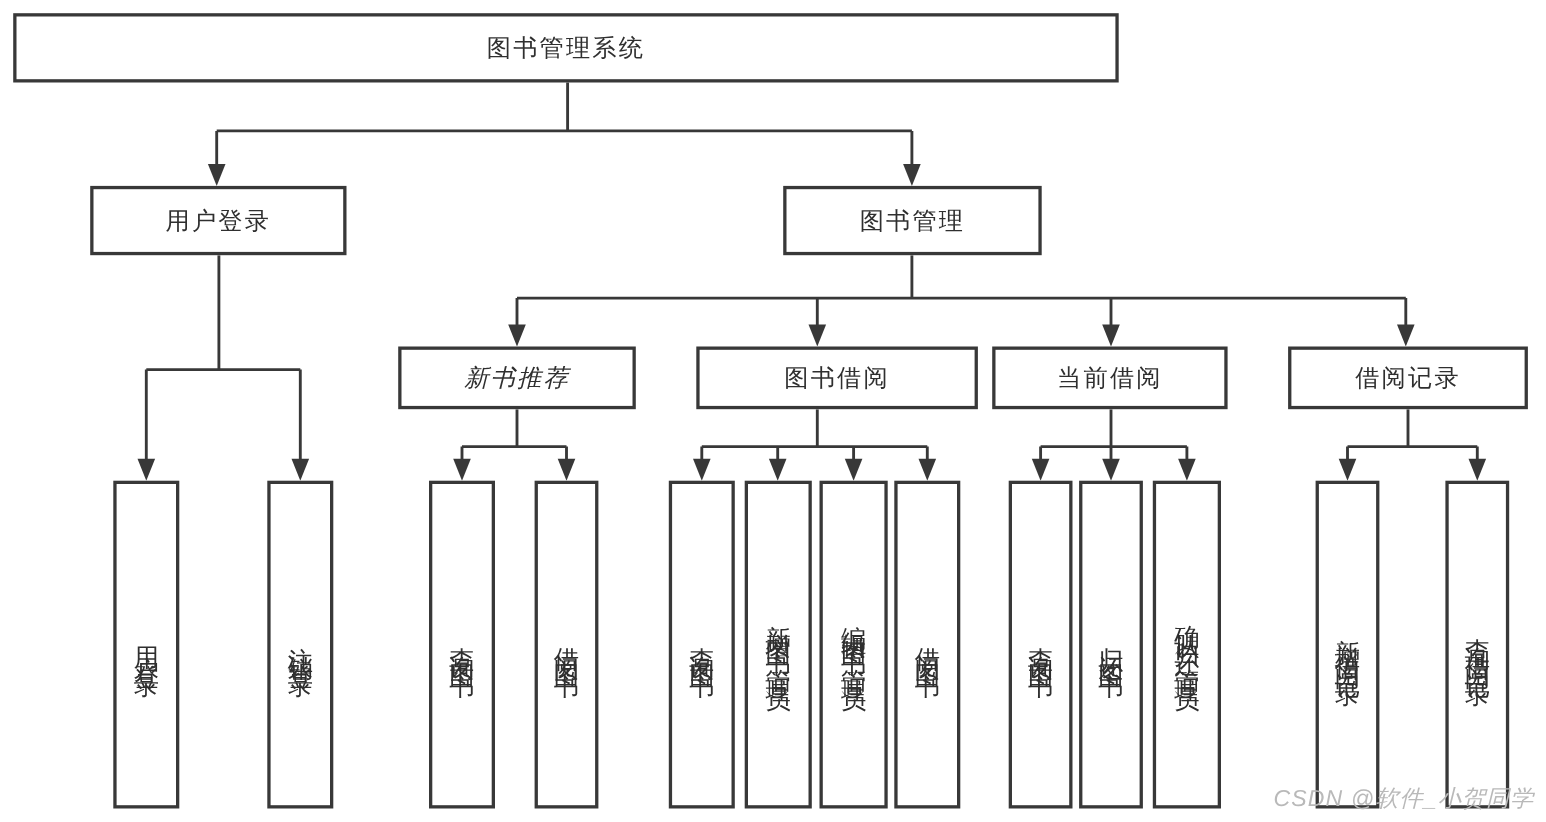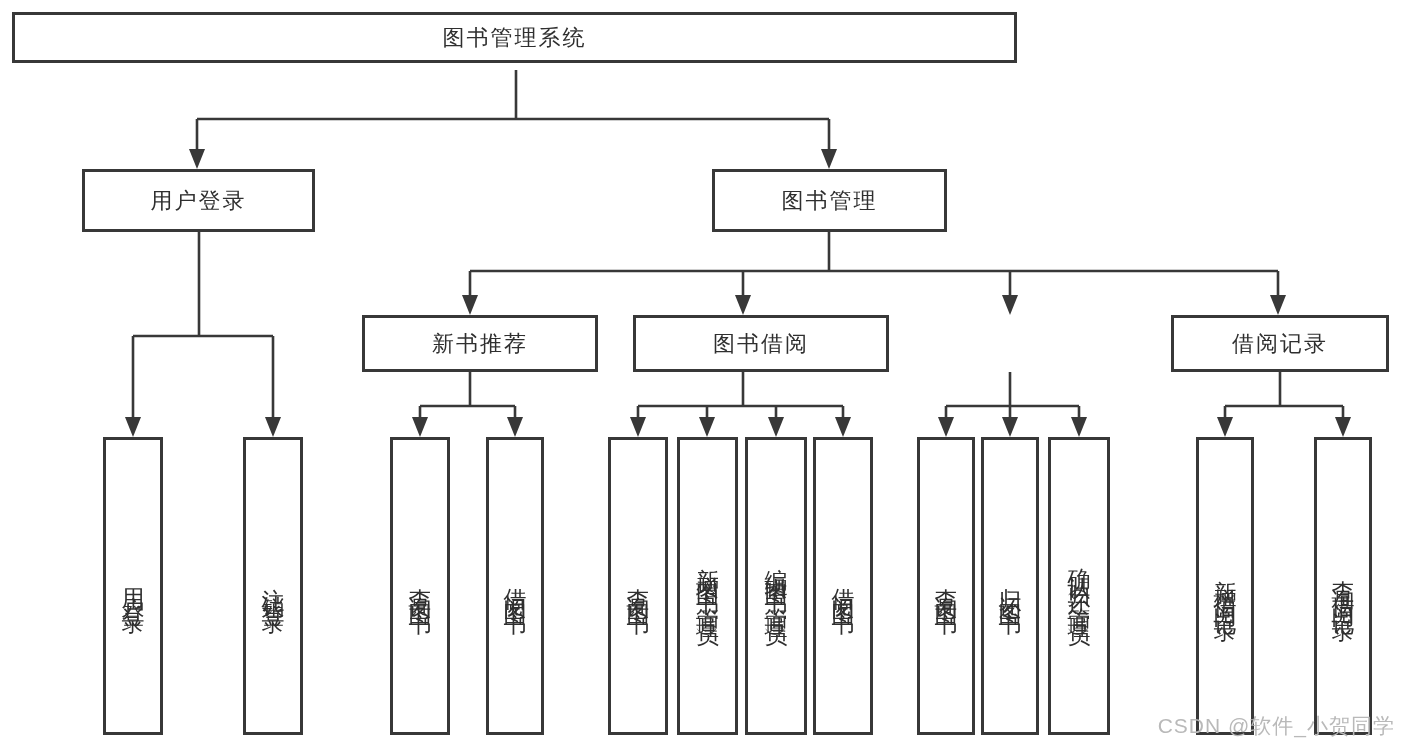--- a/index.html
+++ b/index.html
@@ -48,20 +48,21 @@
   .section { top: 315px; height: 57px; }
   .watermark {
     position: absolute;
     right: 10px;
     top: 712px;
     font-size: 21px;
     color: #b9b9b9;
     letter-spacing: 1px;
     white-space: nowrap;
     z-index: 3;
+    font-style: italic;
   }
 </style>
 </head>
 <body>
 
 <div id="canvas">
 
   <svg id="connectors" viewBox="0 0 1405 747" xmlns="http://www.w3.org/2000/svg">
     <g stroke="#383838" stroke-width="2.6" fill="none">
 
@@ -95,36 +96,39 @@
       <polygon points="768,417 784,417 776,437"></polygon>
       <polygon points="835,417 851,417 843,437"></polygon>
       <polygon points="938,417 954,417 946,437"></polygon>
       <polygon points="1002,417 1018,417 1010,437"></polygon>
       <polygon points="1071,417 1087,417 1079,437"></polygon>
       <polygon points="1217,417 1233,417 1225,437"></polygon>
       <polygon points="1335,417 1351,417 1343,437"></polygon>
     </g>
   </svg>
 
-  <div class="node" style="left:12px; top:12px; width:1005px; height:51px;">
+  <div class="node" style="left:12px; top:12px; width:1005px; height:63px;">
     <span class="hlabel">图书管理系统</span>
   </div>
 
   <div class="node" style="left:82px; top:169px; width:233px; height:63px;">
     <span class="hlabel">用户登录</span>
   </div>
   <div class="node" style="left:712px; top:169px; width:235px; height:63px;justify-content:center;">
     <span class="hlabel">图书管理</span>
   </div>
 
-  <div class="node section" style="left:362px; width:236px;">
+  <div class="node section" style="left:362px; width:216px;font-style:italic;">
     <span class="hlabel">新书推荐</span>
   </div>
   <div class="node section" style="left:633px; width:256px;">
     <span class="hlabel">图书借阅</span>
+  </div>
+  <div class="node section" style="left:902px; width:214px;">
+    <span class="hlabel">当前借阅</span>
   </div>
   <div class="node section" style="left:1171px; width:218px;">
     <span class="hlabel">借阅记录</span>
   </div>
 
   <div class="node leaf" style="left:103px; width:60px;">
     <span class="vlabel">用户登录</span>
   </div>
   <div class="node leaf" style="left:243px; width:60px;">
     <span class="vlabel">注销登录</span>

